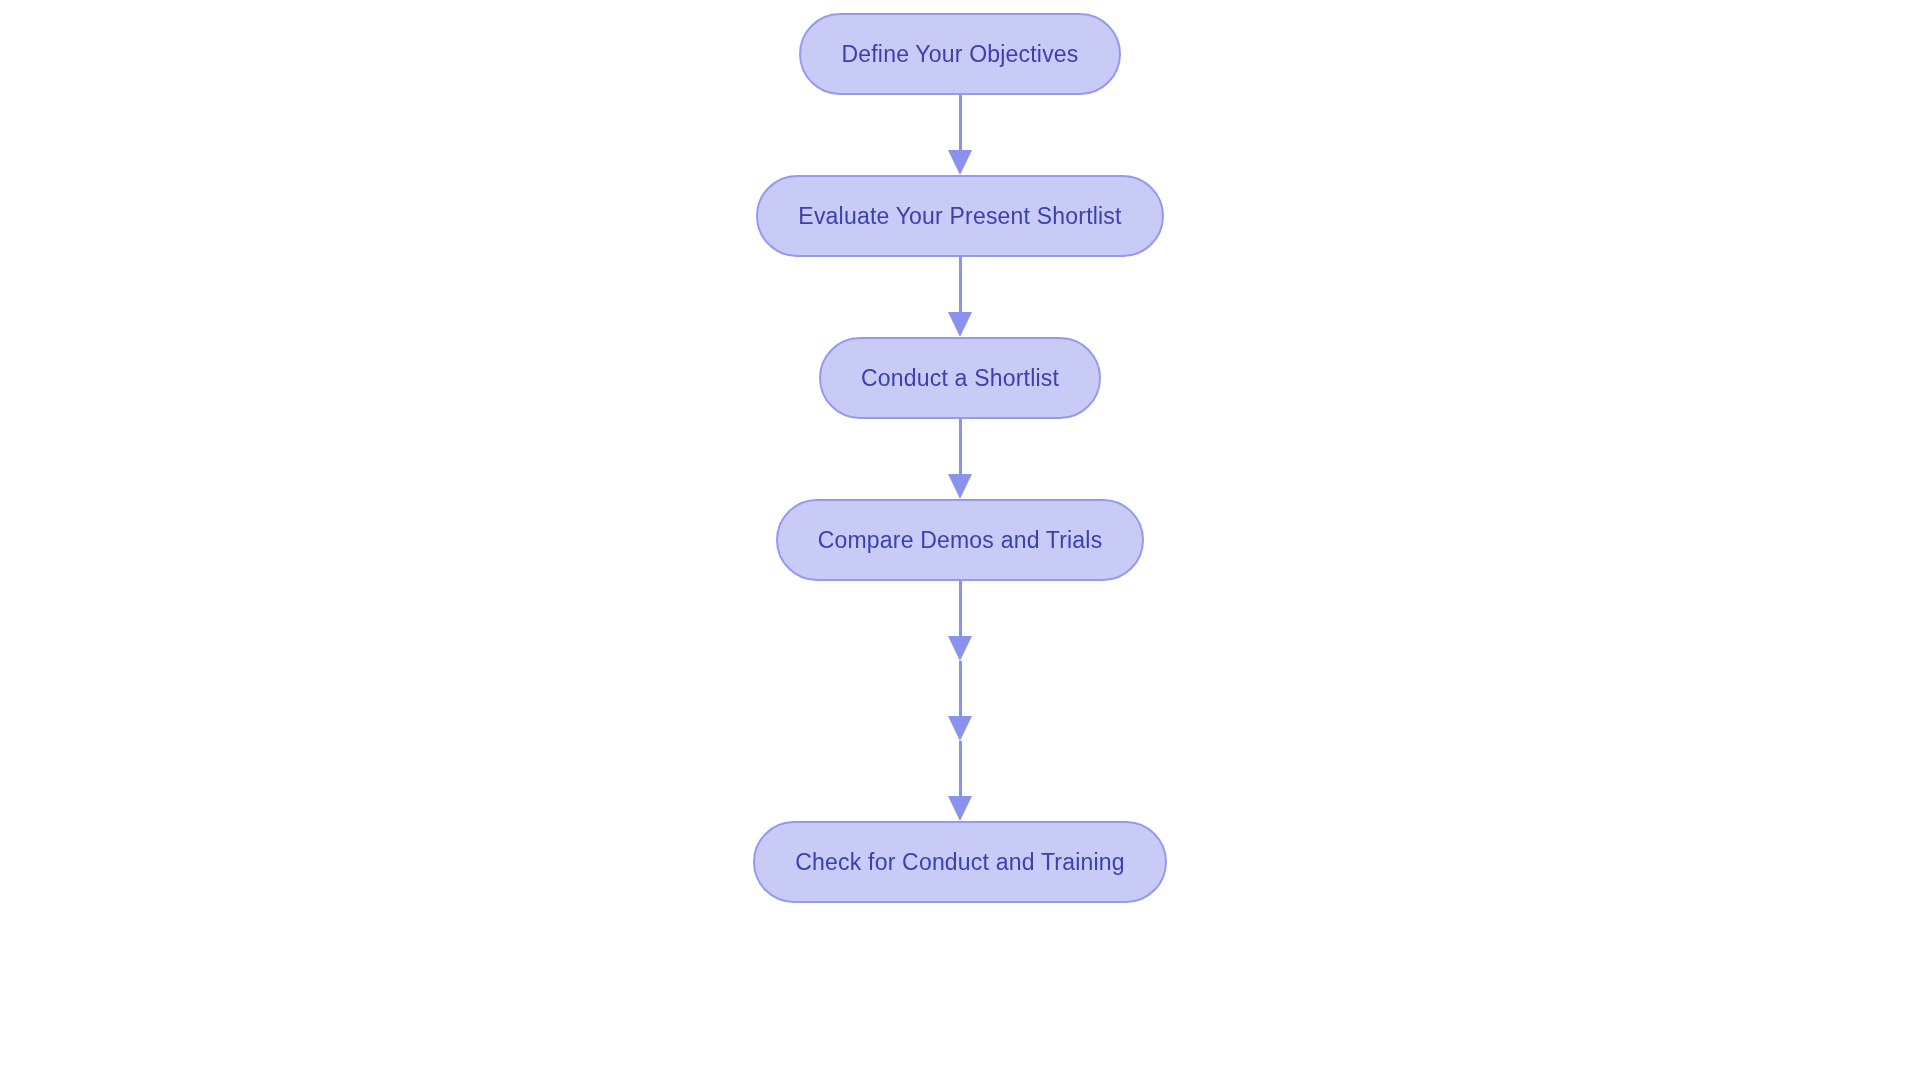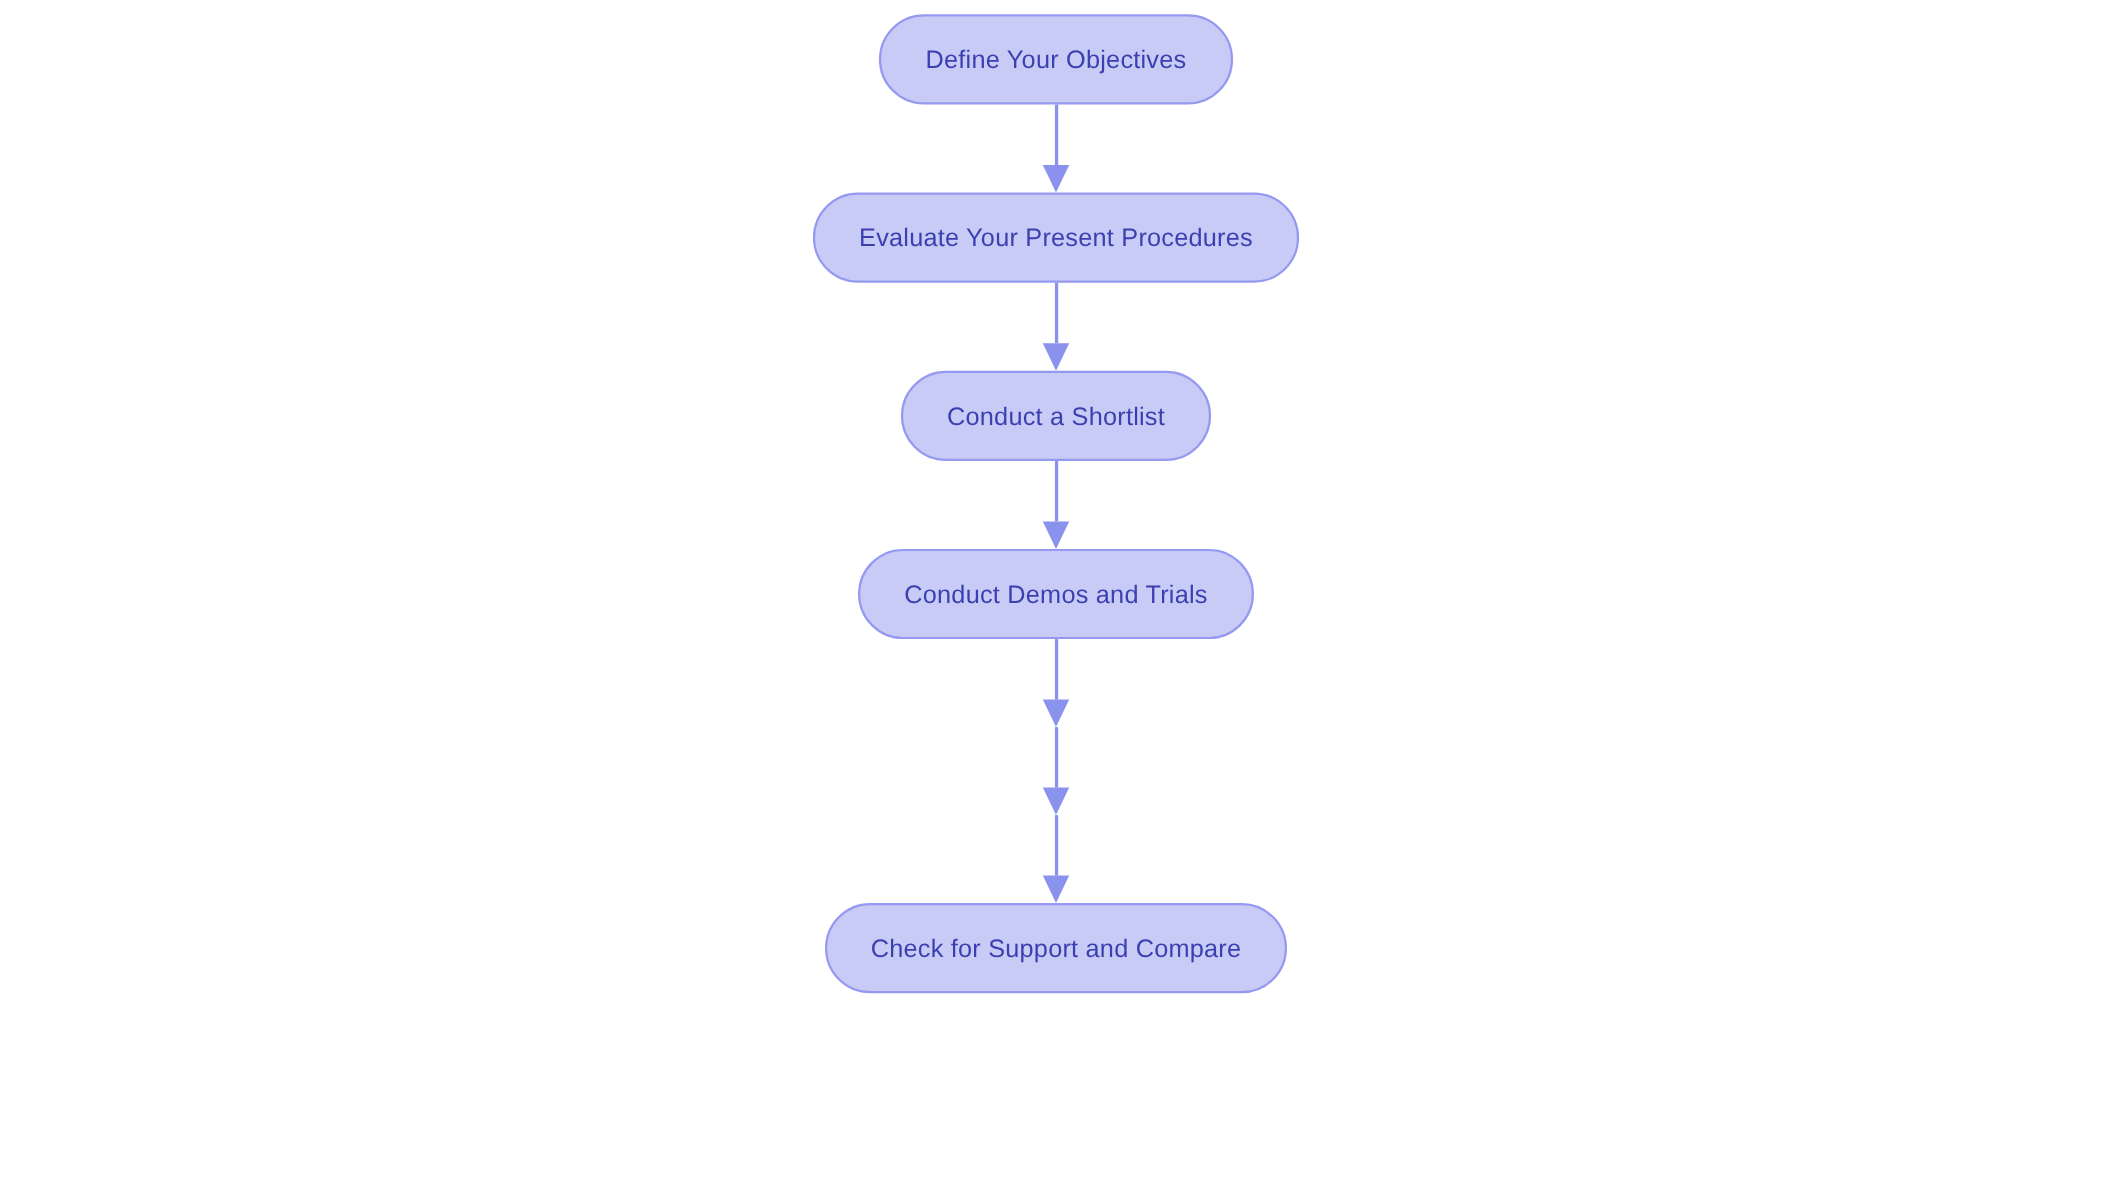--- a/index.html
+++ b/index.html
@@ -76,54 +76,54 @@
   <div class="flow-node">
     <span class="flow-node-label">Define Your Objectives</span>
   </div>
 
   <div class="flow-arrow">
     <div class="arrow-stem"></div>
     <div class="arrow-head"></div>
   </div>
 
   <div class="flow-node">
-    <span class="flow-node-label">Evaluate Your Present Procedures</span>
+    <span class="flow-node-label">Evaluate Your Present Shortlist</span>
   </div>
 
   <div class="flow-arrow">
     <div class="arrow-stem"></div>
     <div class="arrow-head"></div>
   </div>
 
   <div class="flow-node">
     <span class="flow-node-label">Conduct a Shortlist</span>
   </div>
 
   <div class="flow-arrow">
     <div class="arrow-stem"></div>
     <div class="arrow-head"></div>
   </div>
 
   <div class="flow-node">
-    <span class="flow-node-label">Conduct Demos and Trials</span>
+    <span class="flow-node-label">Compare Demos and Trials</span>
   </div>
 
   <div class="flow-arrow">
     <div class="arrow-stem"></div>
     <div class="arrow-head"></div>
   </div>
 
 
   <div class="flow-arrow">
     <div class="arrow-stem"></div>
     <div class="arrow-head"></div>
   </div>
 
 
   <div class="flow-arrow">
     <div class="arrow-stem"></div>
     <div class="arrow-head"></div>
   </div>
 
   <div class="flow-node">
-    <span class="flow-node-label">Check for Support and Compare</span>
+    <span class="flow-node-label">Check for Conduct and Training</span>
   </div>
 </div>
 
 </body></html>

